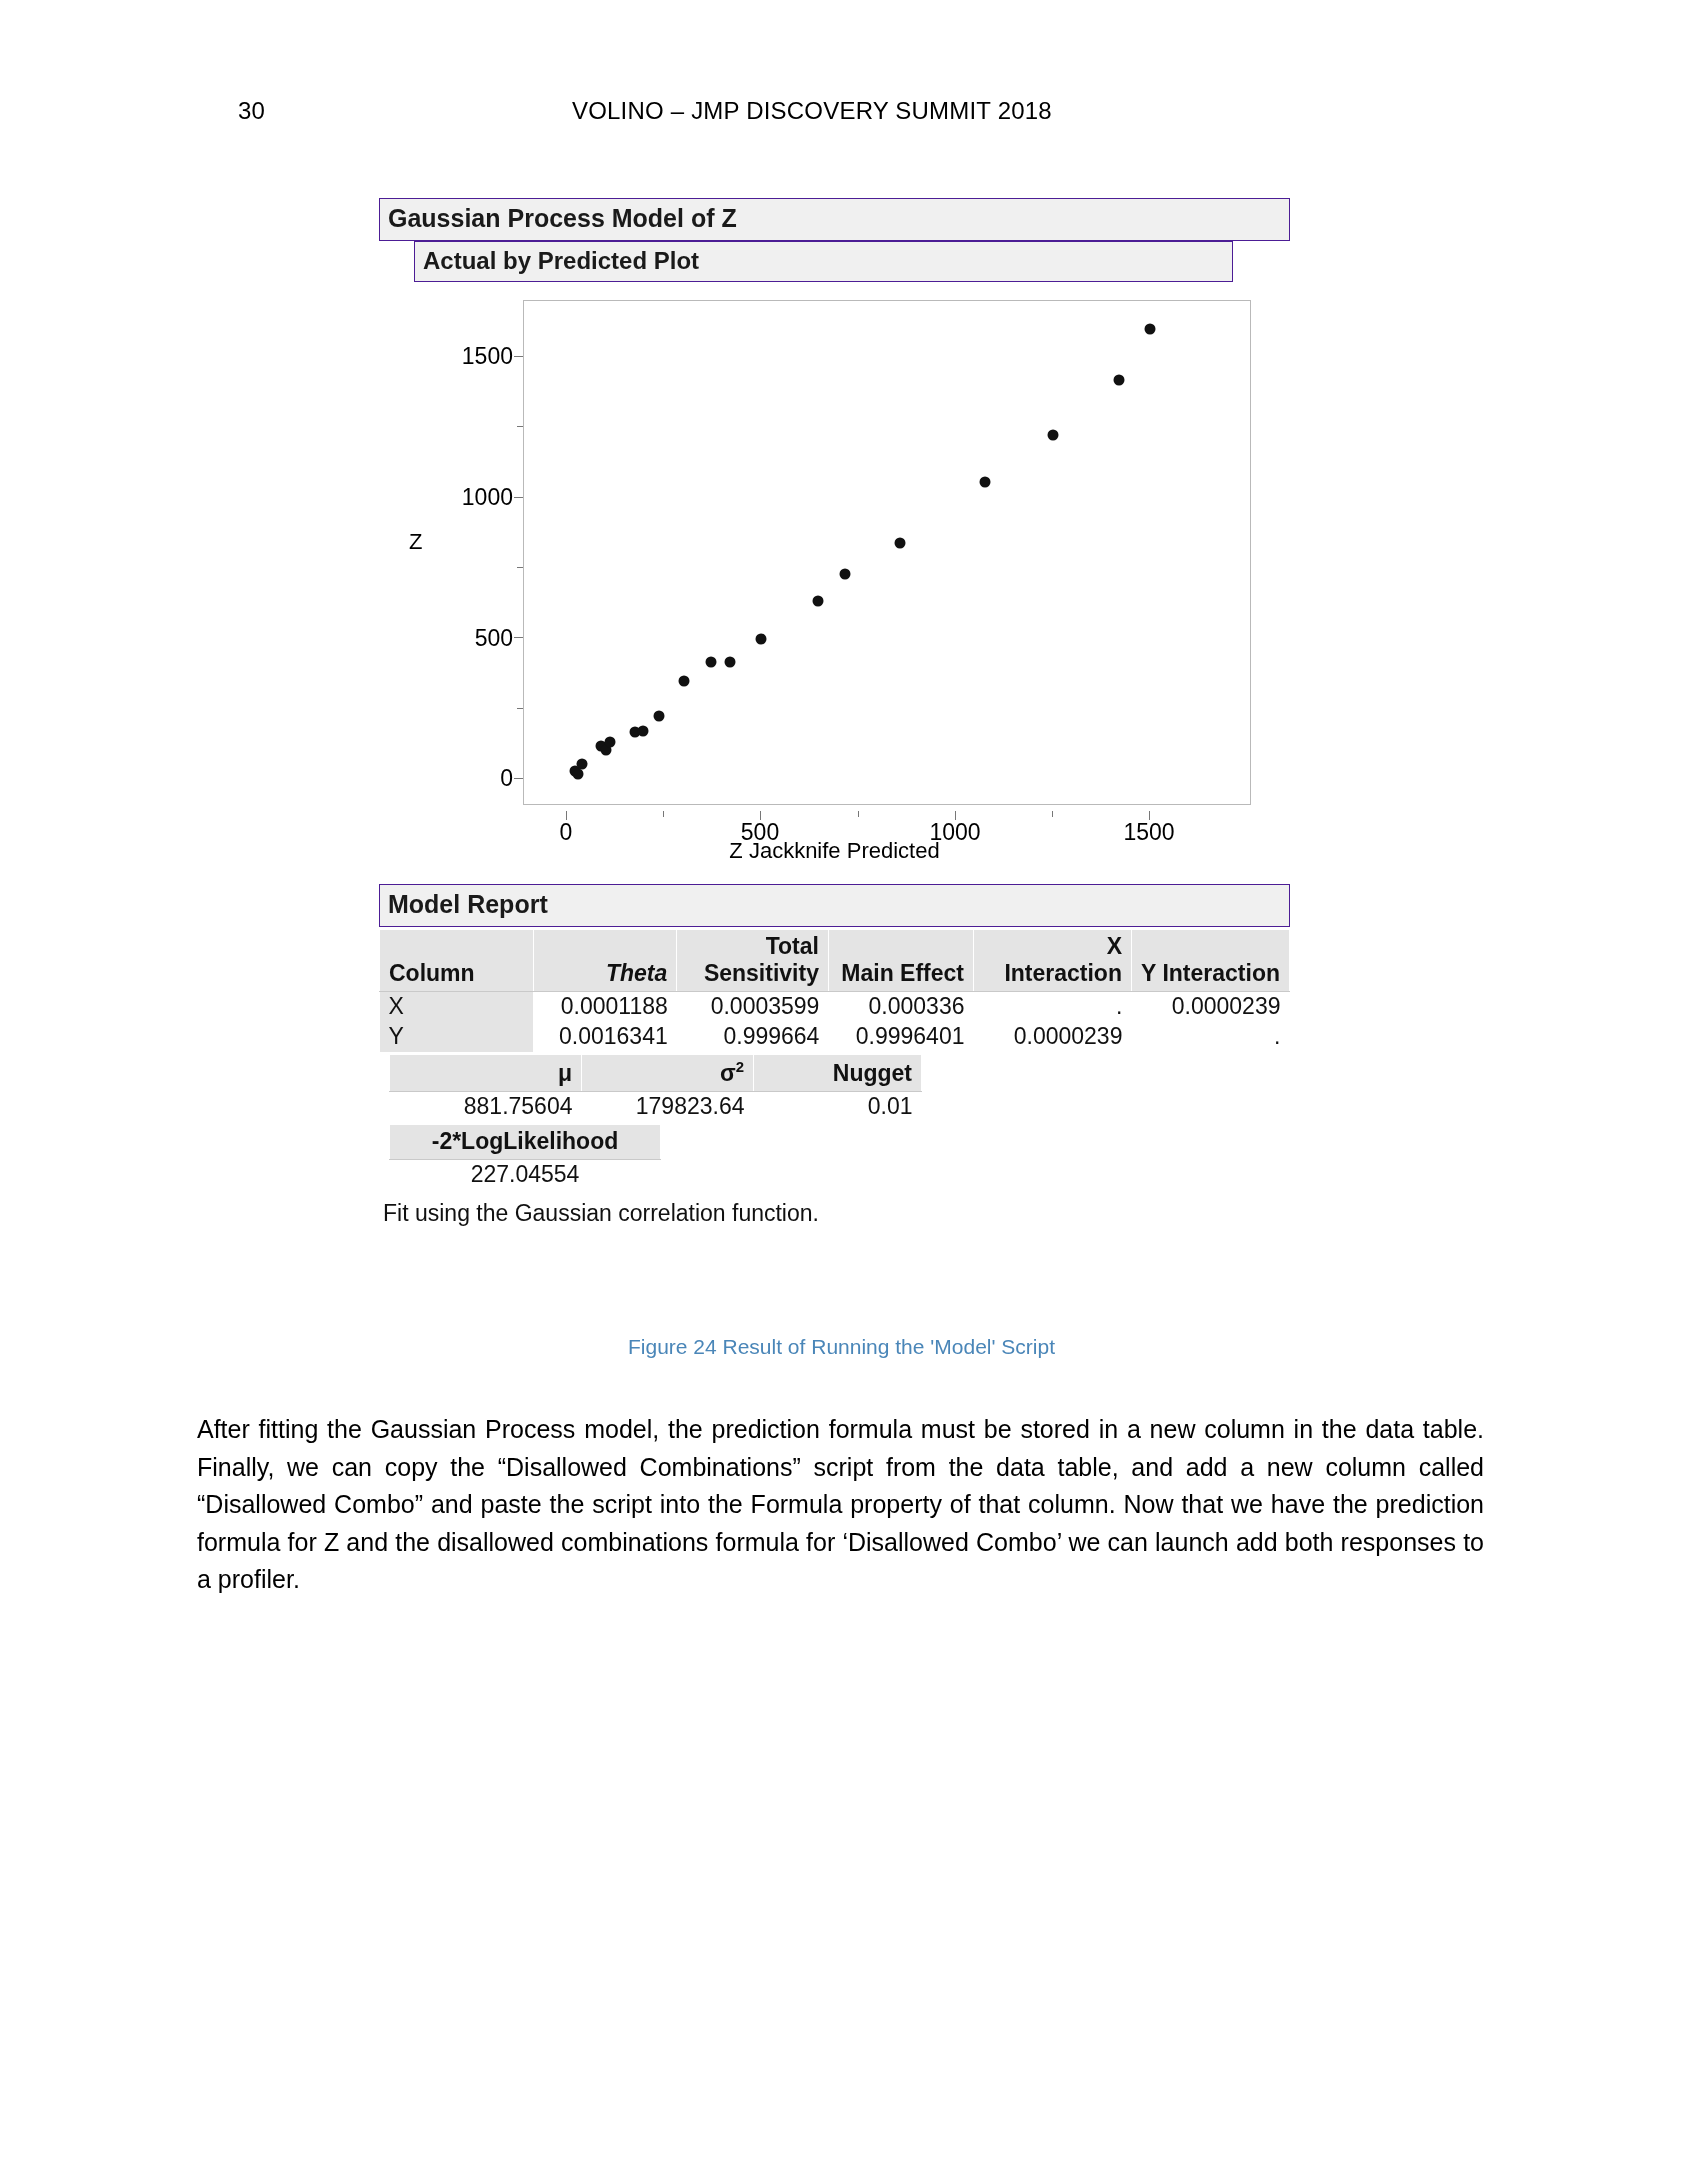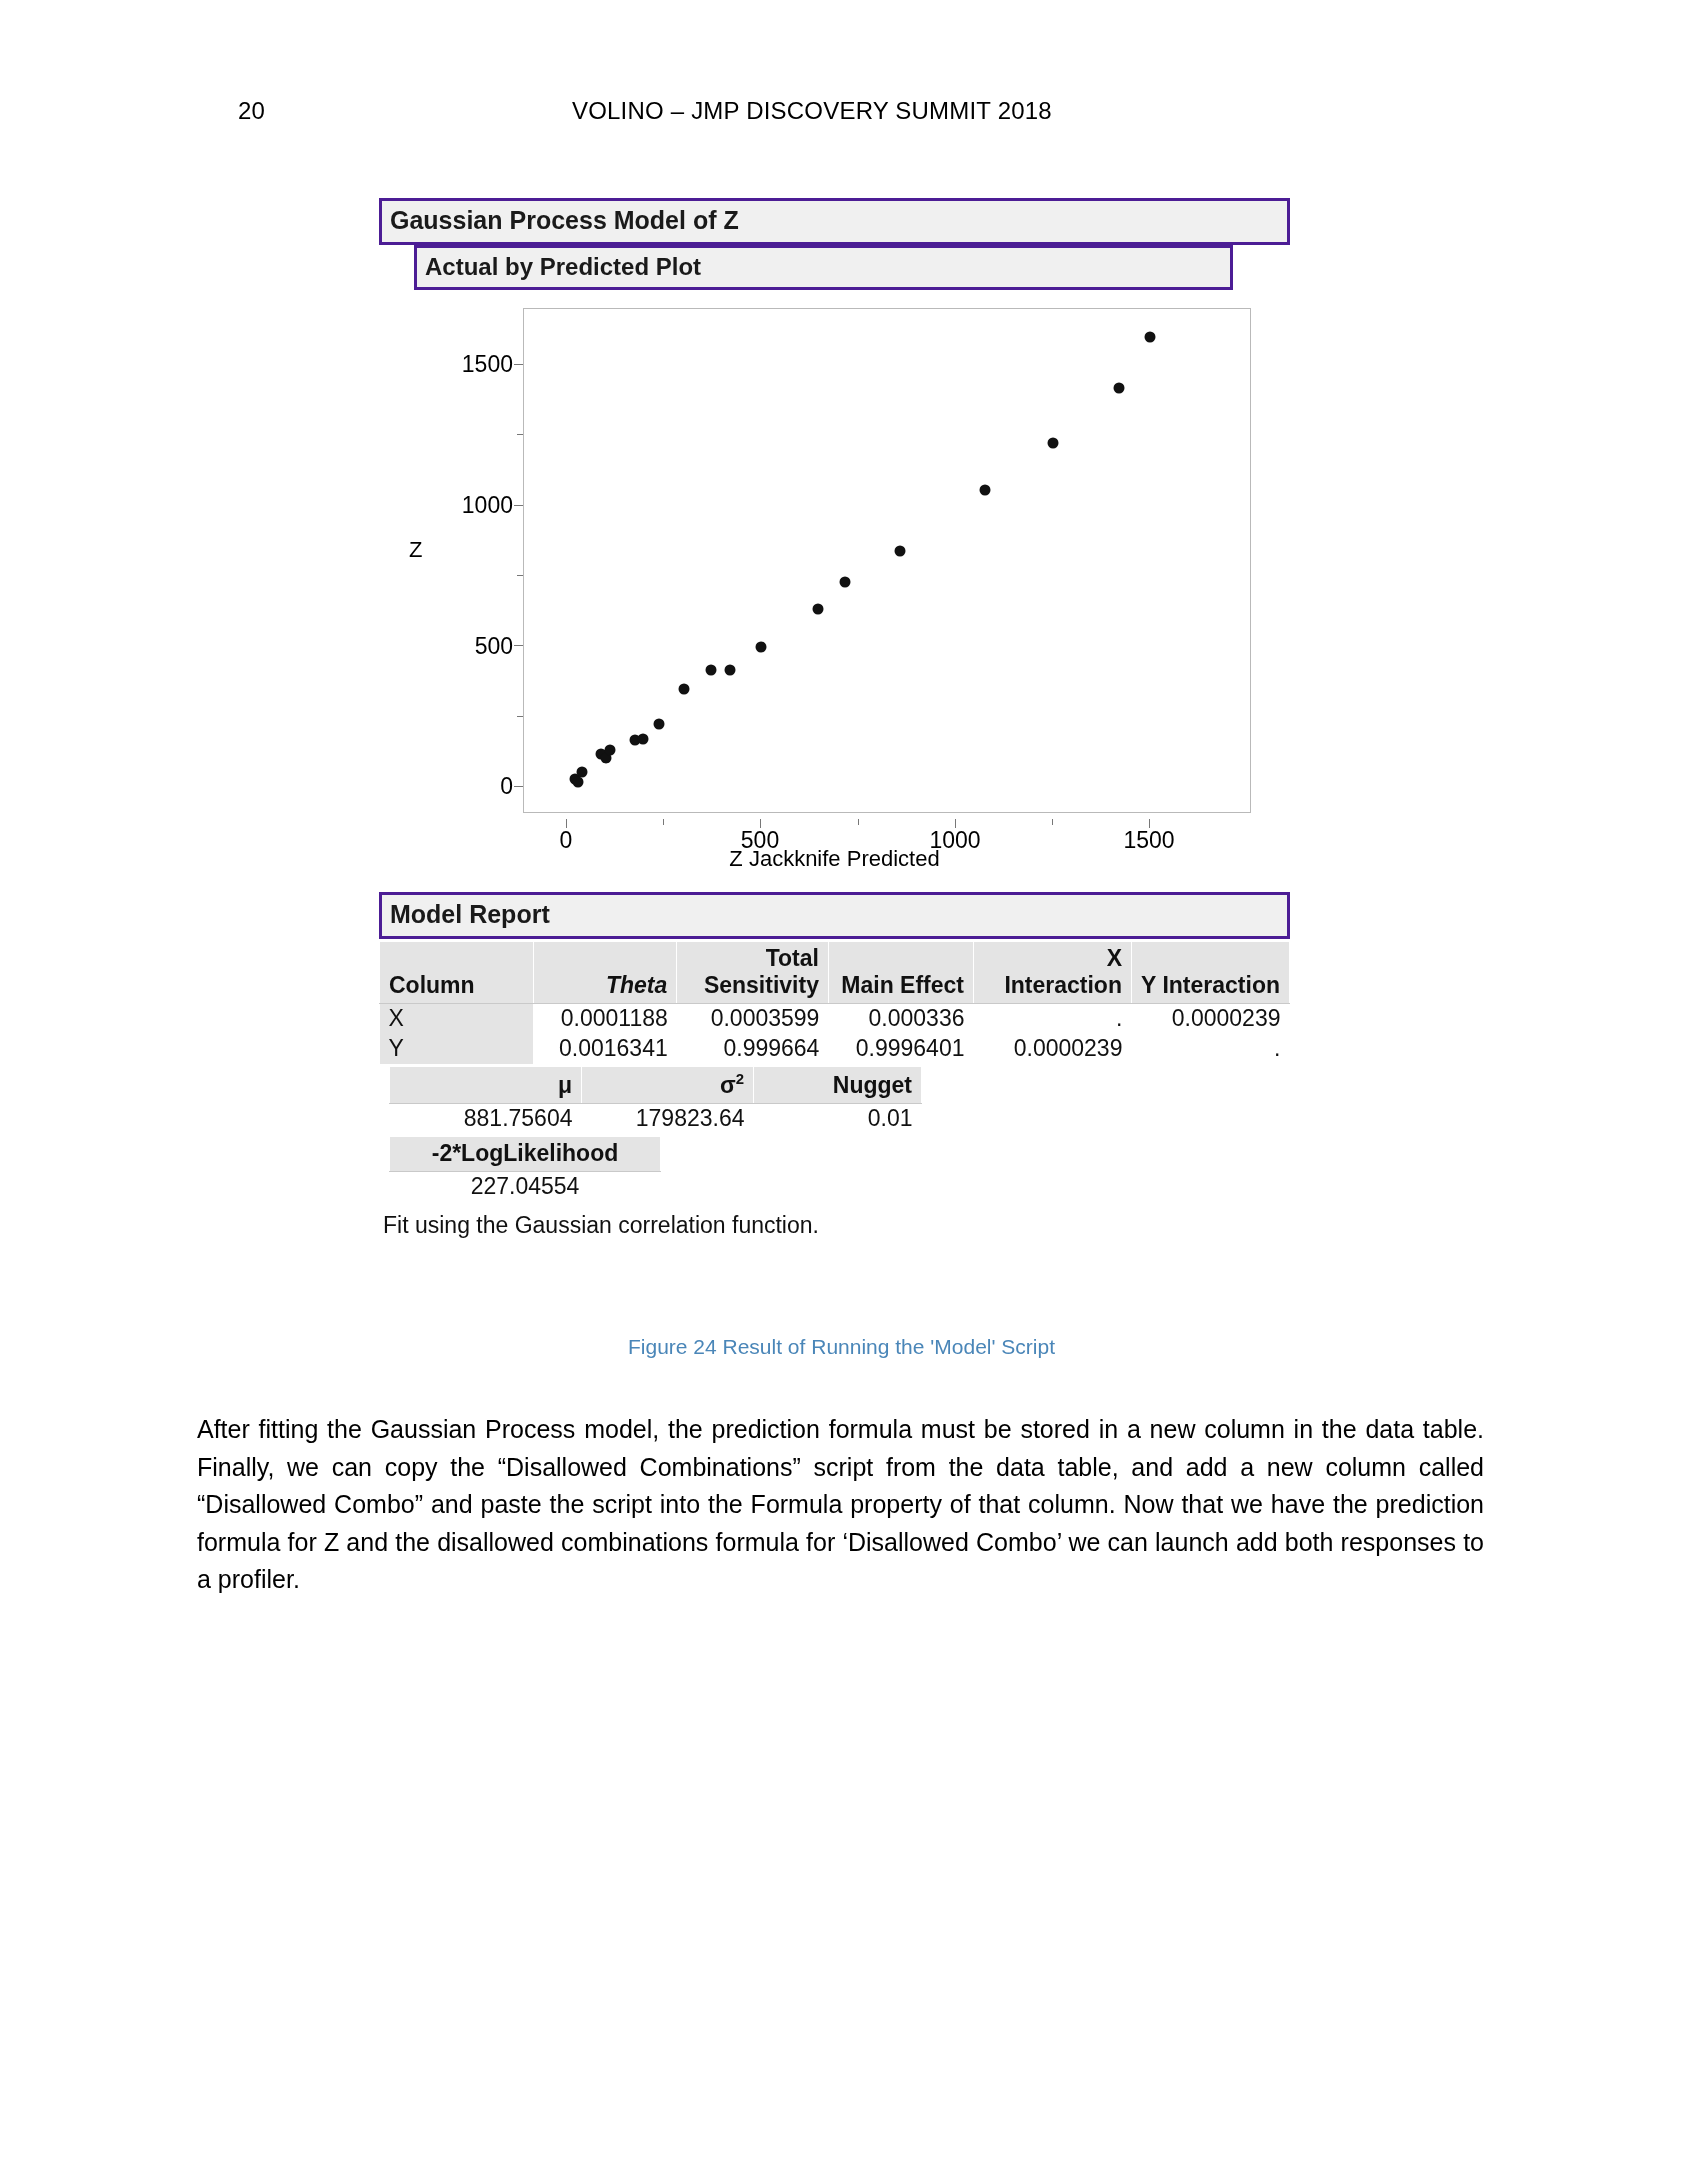--- a/index.html
+++ b/index.html
@@ -43,21 +43,21 @@
   
   .jmp-report {
     position: absolute;
     left: 379px;
     top: 198px;
     width: 911px;
   }
 
   .panel-title {
     background: #f0f0f0;
-    border: 3px solid #4c1d95;
+    border: 1px solid #4c1d95;
     font-weight: bold;
     font-size: 25px;
     line-height: 1.35;
     padding: 3px 0 4px 8px;
     box-sizing: border-box;
     color: #1a1a1a;
   }
   .panel-title.outer { width: 911px; }
   .panel-title.inner {
     width: 819px;
@@ -217,21 +217,21 @@
     font-size: 25px;
     line-height: 1.5;
     text-align: justify;
     color: #000000;
   }
 </style>
 </head>
 <body>
 
 <div class="page-header">
-  <div class="page-number">20</div>
+  <div class="page-number">30</div>
   <div class="header-title">VOLINO – JMP DISCOVERY SUMMIT 2018</div>
 </div>
 
 <div class="jmp-report">
 
   <div class="panel-title outer">Gaussian Process Model of Z</div>
 
   <div class="panel-title inner">Actual by Predicted Plot</div>
 
   <div class="plot-wrap">

